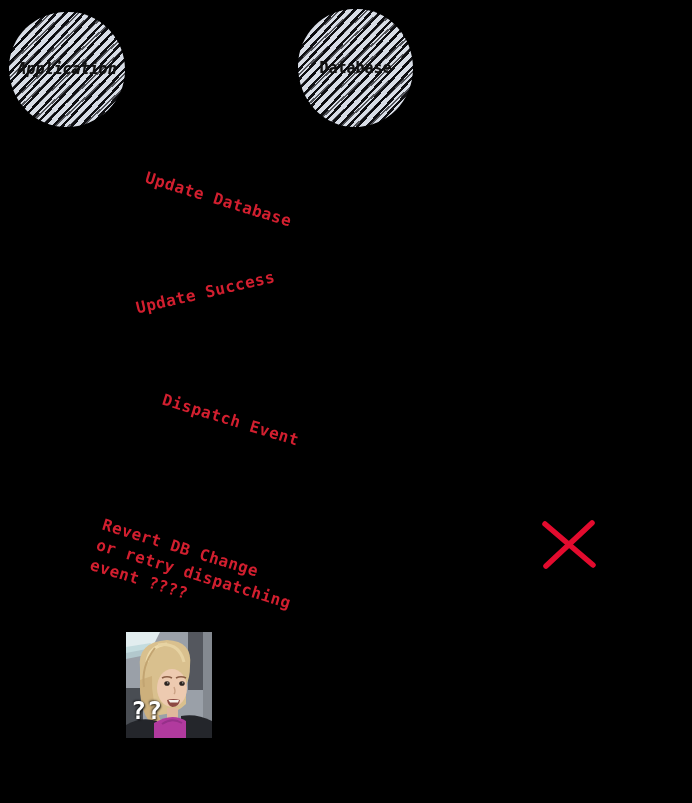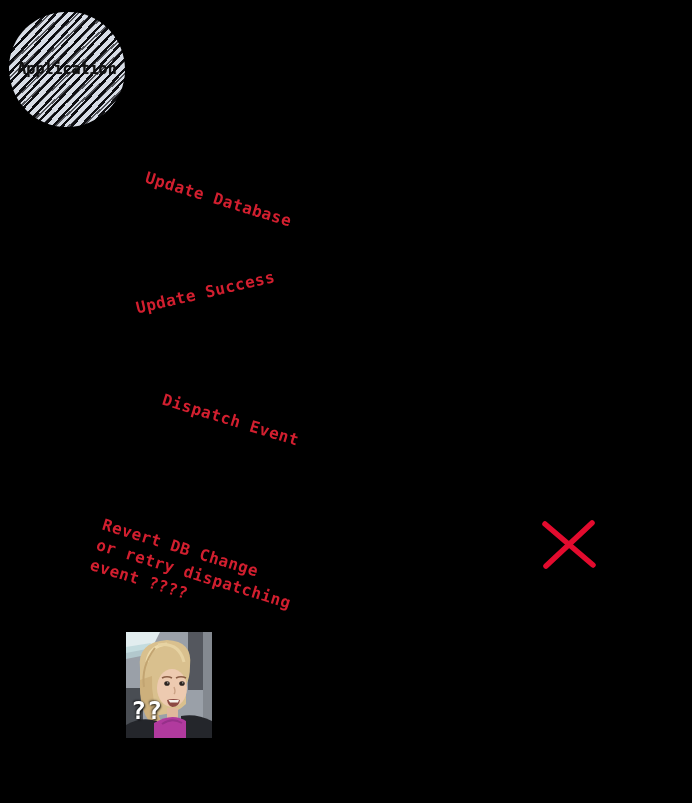--- a/index.html
+++ b/index.html
@@ -23,21 +23,21 @@
     position: absolute;
     border-radius: 50% 49% 51% 50% / 49% 51% 50% 52%;
     background-color: var(--circle-fill, #d8dde6);
     background-image:
       repeating-linear-gradient(133deg, rgba(5,5,8,0.95) 0px, rgba(5,5,8,0.95) 2.4px, transparent 2.4px, transparent 6.8px),
       repeating-linear-gradient(137deg, rgba(10,10,14,0.65) 0px, rgba(10,10,14,0.65) 1.6px, transparent 1.6px, transparent 9.5px);
     display: flex;
     align-items: center;
     justify-content: center;
   }
-  .actor--application { left: 9px;   top: 12px; width: 116px; height: 115px; }
+  .actor--application { left: 9px;   top: 12px; width: 116px; height: 115px; font-style: italic; }
   .actor--database    { left: 298px; top: 9px;  width: 115px; height: 118px; }
   .actor--broker      { left: 569px; top: 12px; width: 113px; height: 114px; }
   .actor-label {
     font-weight: bold;
     font-size: 15px;
     line-height: 1.25;
     color: var(--circle-text, #121212);
     text-align: center;
     white-space: nowrap;
     text-shadow: 0 0 1px rgba(20,20,20,0.6);
@@ -94,20 +94,23 @@
 </style>
 </head>
 <body style="--background: #000000; --circle-fill: #d8dde6; --circle-text: #121212; --accent-red: #d21f2f; --x-red: #e30b2e; --caption-white: #ffffff;">
 
 <div class="stage">
 
   <div class="actor actor--application">
     <div class="actor-label">Application</div>
   </div>
 
+  <div class="actor actor--database">
+    <div class="actor-label">Database</div>
+  </div>
 
 
   <div class="msg msg--update-database">Update Database</div>
 
   <div class="msg msg--update-success">Update Success</div>
 
   <div class="msg msg--dispatch-event">Dispatch Event</div>
 
   <div class="msg msg--failure-note">
     <div>Revert DB Change</div>

